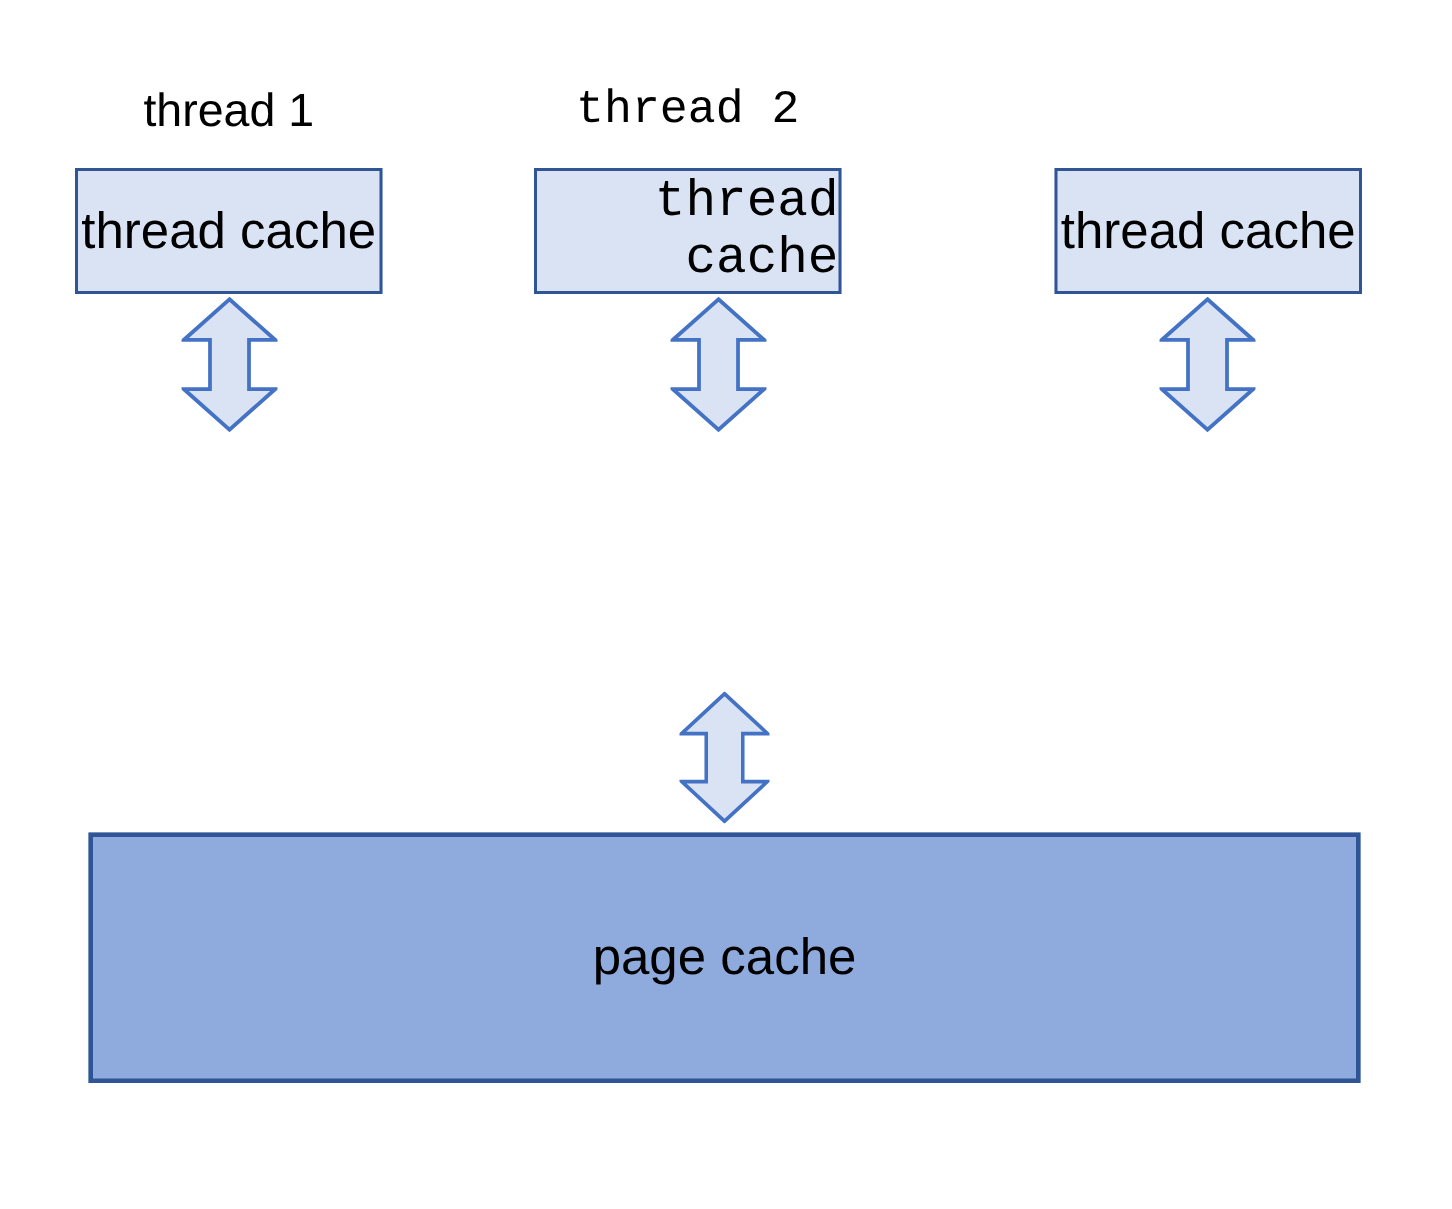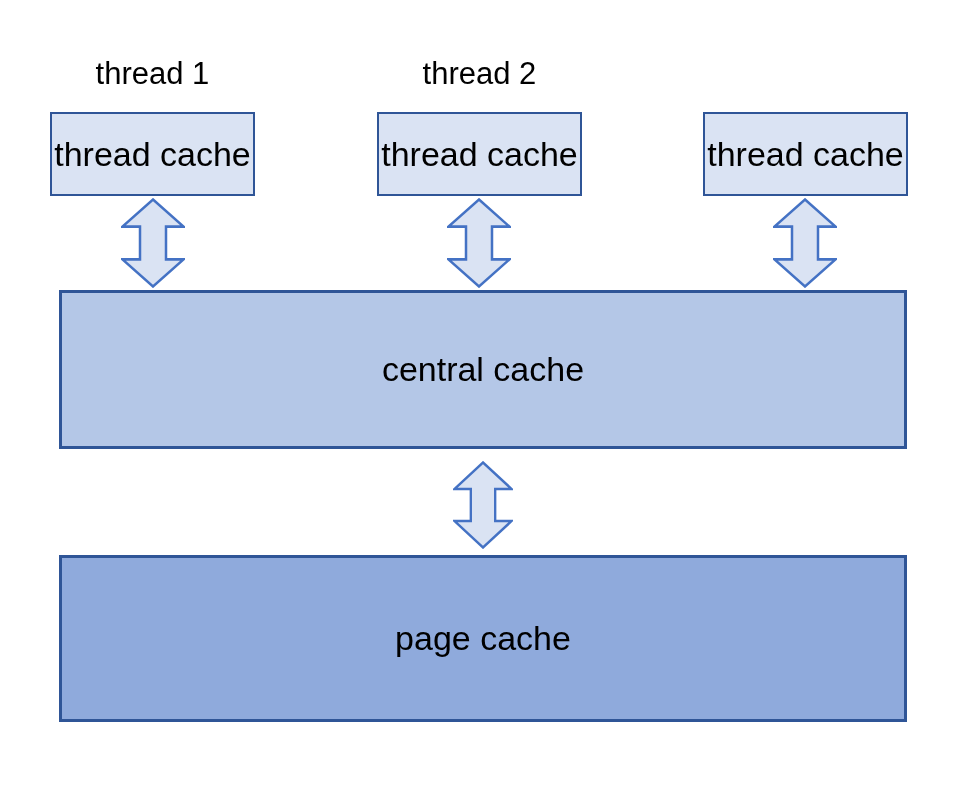--- a/index.html
+++ b/index.html
@@ -69,21 +69,21 @@
     height: 100%;
   }
   .arrow path {
     fill: var(--arrow-fill, #dae3f3);
     stroke: var(--arrow-stroke, #4472c4);
     stroke-width: 2.5;
     stroke-linejoin: miter;
   }
   
   #label-1, #box-1 { left: 50px;  }
-  #label-2, #box-2 { left: 377px; }
+  #label-2, #box-2 { left: 356px; font-family: Liberation Mono, monospace; }
   #label-3, #box-3 { left: 703px; }
   .thread-label { width: 205px; }
   #arrow-1 { left: 121px; top: 198px; }
   #arrow-2 { left: 447px; top: 198px; }
   #arrow-3 { left: 773px; top: 198px; }
   #arrow-central { left: 453px; top: 461px; width: 60px; height: 88px; }
 </style>
 </head>
 <body>
 
@@ -105,21 +105,20 @@
     <svg viewBox="0 0 64 88" preserveAspectRatio="none" aria-hidden="true">
       <path d="M32 1.5 L62.5 28 L45 28 L45 60 L62.5 60 L32 86.5 L1.5 60 L19 60 L19 28 L1.5 28 Z"></path>
     </svg>
   </div>
   <div class="arrow" id="arrow-3">
     <svg viewBox="0 0 64 88" preserveAspectRatio="none" aria-hidden="true">
       <path d="M32 1.5 L62.5 28 L45 28 L45 60 L62.5 60 L32 86.5 L1.5 60 L19 60 L19 28 L1.5 28 Z"></path>
     </svg>
   </div>
 
-  <div class="cache-box central-cache">central cache</div>
 
   <div class="arrow" id="arrow-central">
     <svg viewBox="0 0 64 88" preserveAspectRatio="none" aria-hidden="true">
       <path d="M32 1.5 L62.5 28 L45 28 L45 60 L62.5 60 L32 86.5 L1.5 60 L19 60 L19 28 L1.5 28 Z"></path>
     </svg>
   </div>
 
   <div class="cache-box page-cache">page cache</div>
 
 </div>

